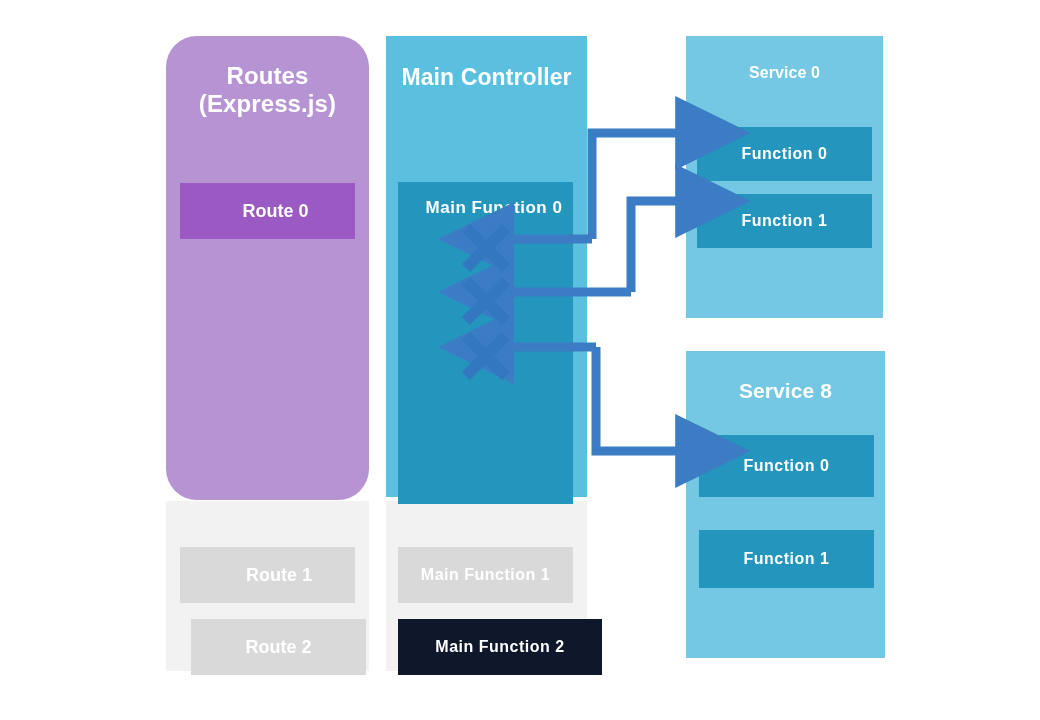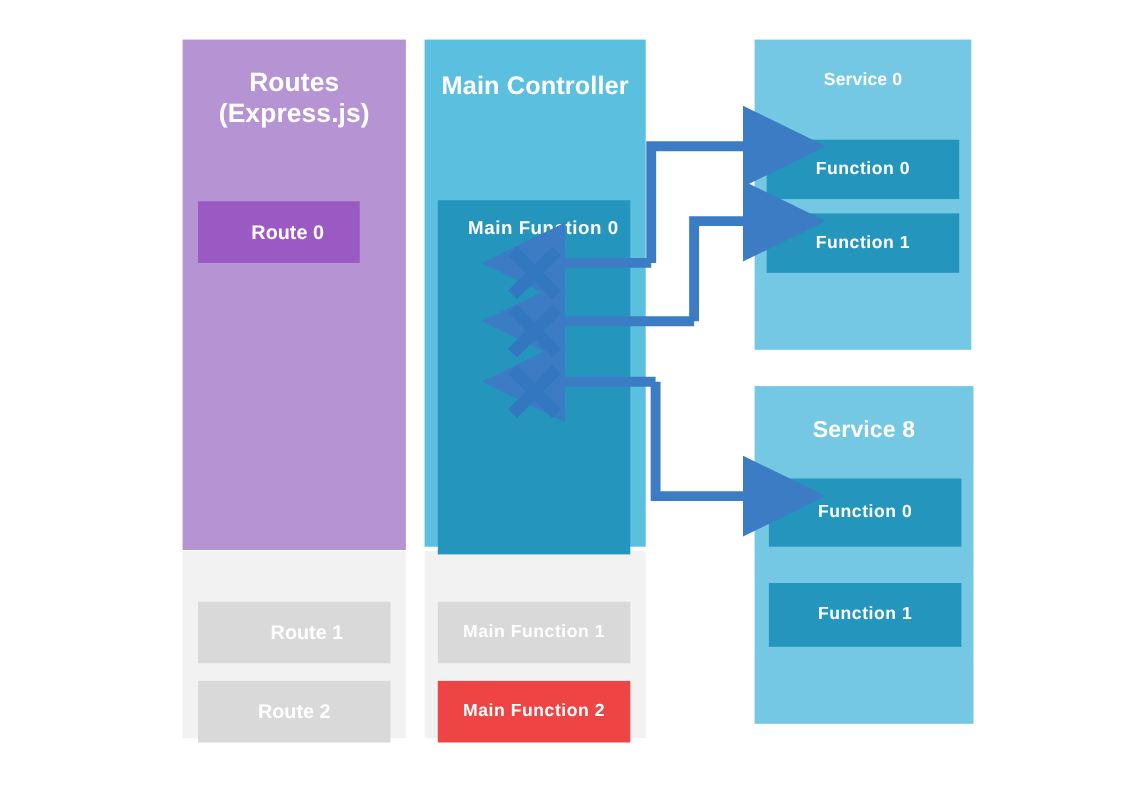--- a/index.html
+++ b/index.html
@@ -49,47 +49,48 @@
     font-weight: bold;
     text-align: center;
     margin-top: 19px;
   }
 
   
   #routes-panel {
     left: 166px; top: 36px;
     width: 203px; height: 464px;
     background: #b694d4;
+    border-radius: 31px;
   }
   #routes-title {
     top: 26px;
     font-size: 24px;
   }
   #route-0-box {
     left: 180px; top: 164px;
-    width: 147px; height: 56px;
+    width: 175px; height: 56px;
     background: #9b59c4;
     font-size: 18px;
     padding-left: 16px;
   }
 
   #routes-dim-panel {
     left: 166px; top: 501px;
     width: 203px; height: 170px;
     background: #f2f2f2;
   }
   #route-1-box {
     left: 180px; top: 528px;
     width: 175px; height: 56px;
     background: #d9d9d9;
     font-size: 18px;
     padding-left: 23px;
   }
   #route-2-box {
-    left: 180px; top: 600px;
+    left: 191px; top: 600px;
     width: 175px; height: 56px;
     background: #d9d9d9;
     font-size: 18px;
   }
 
   
   #controller-panel {
     left: 386px; top: 36px;
     width: 201px; height: 461px;
     background: #5bc0e0;
@@ -118,22 +119,22 @@
   #main-function-1-box {
     left: 398px; top: 528px;
     width: 175px; height: 56px;
     background: #d9d9d9;
     font-size: 16px;
     letter-spacing: 0.5px;
     justify-content: center;
   }
   #main-function-2-box {
     left: 398px; top: 600px;
-    width: 175px; height: 56px;
-    background: #ef4444;
+    width: 204px; height: 56px;
+    background: #0f172a;
     font-size: 16px;
     letter-spacing: 0.5px;
   }
 
   
   #service-0-panel {
     left: 686px; top: 36px;
     width: 197px; height: 282px;
     background: #74c8e4;
   }

